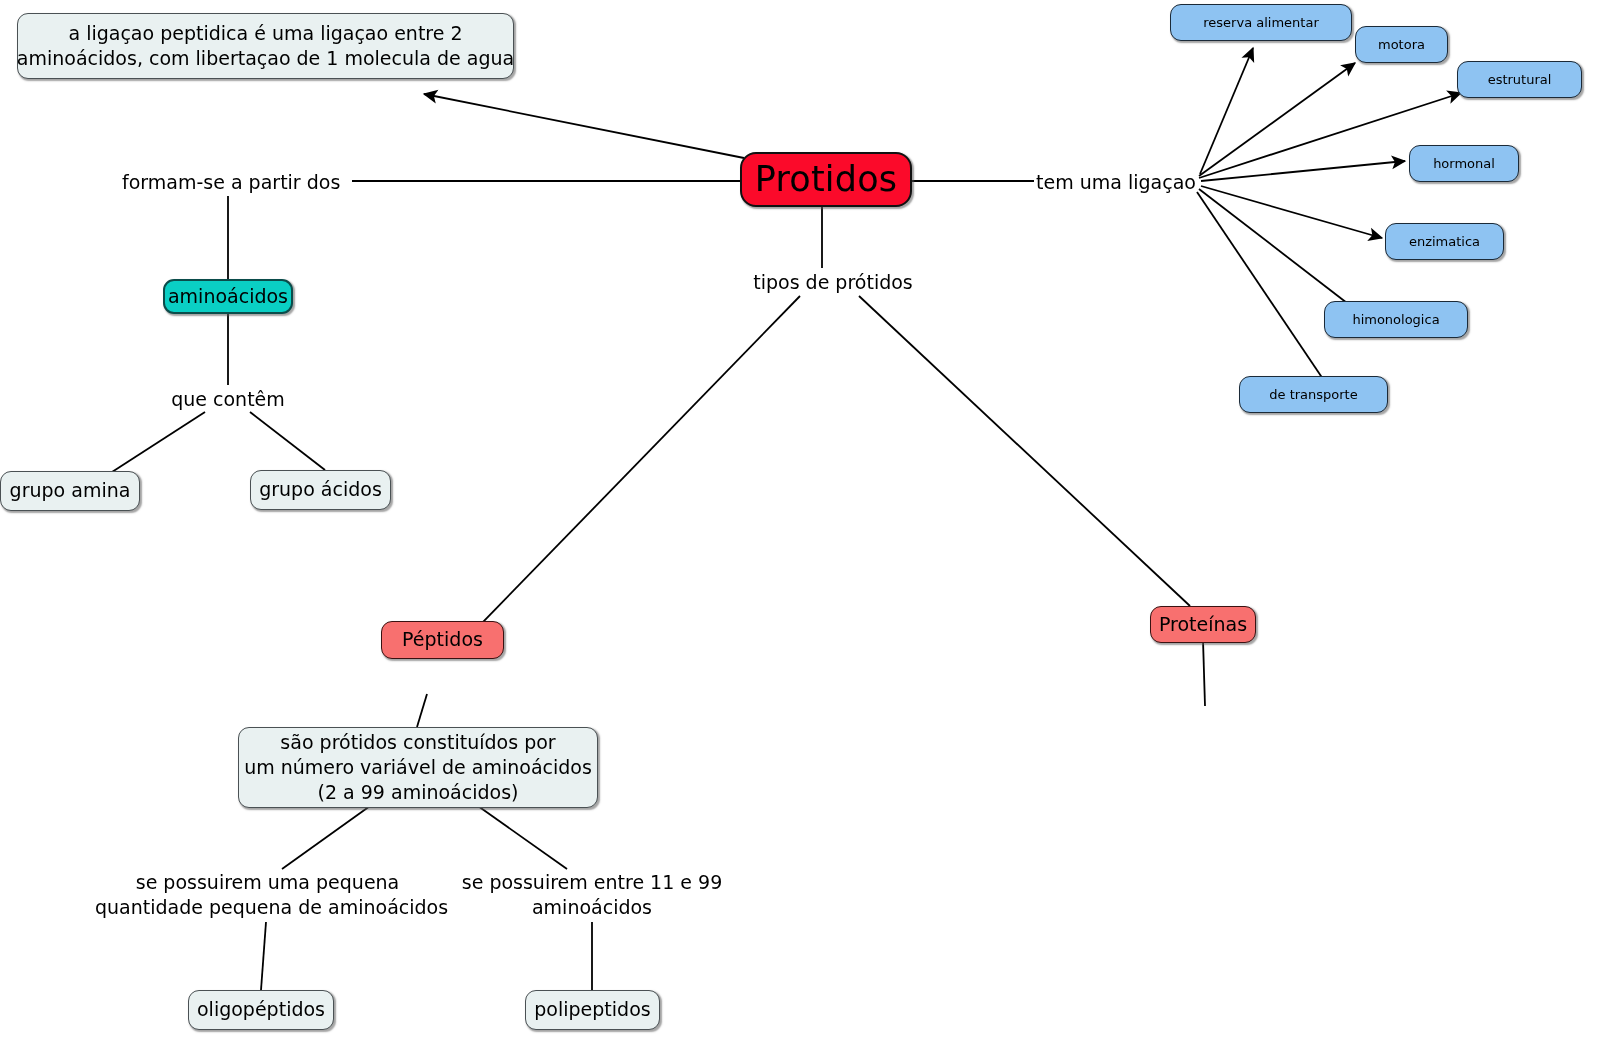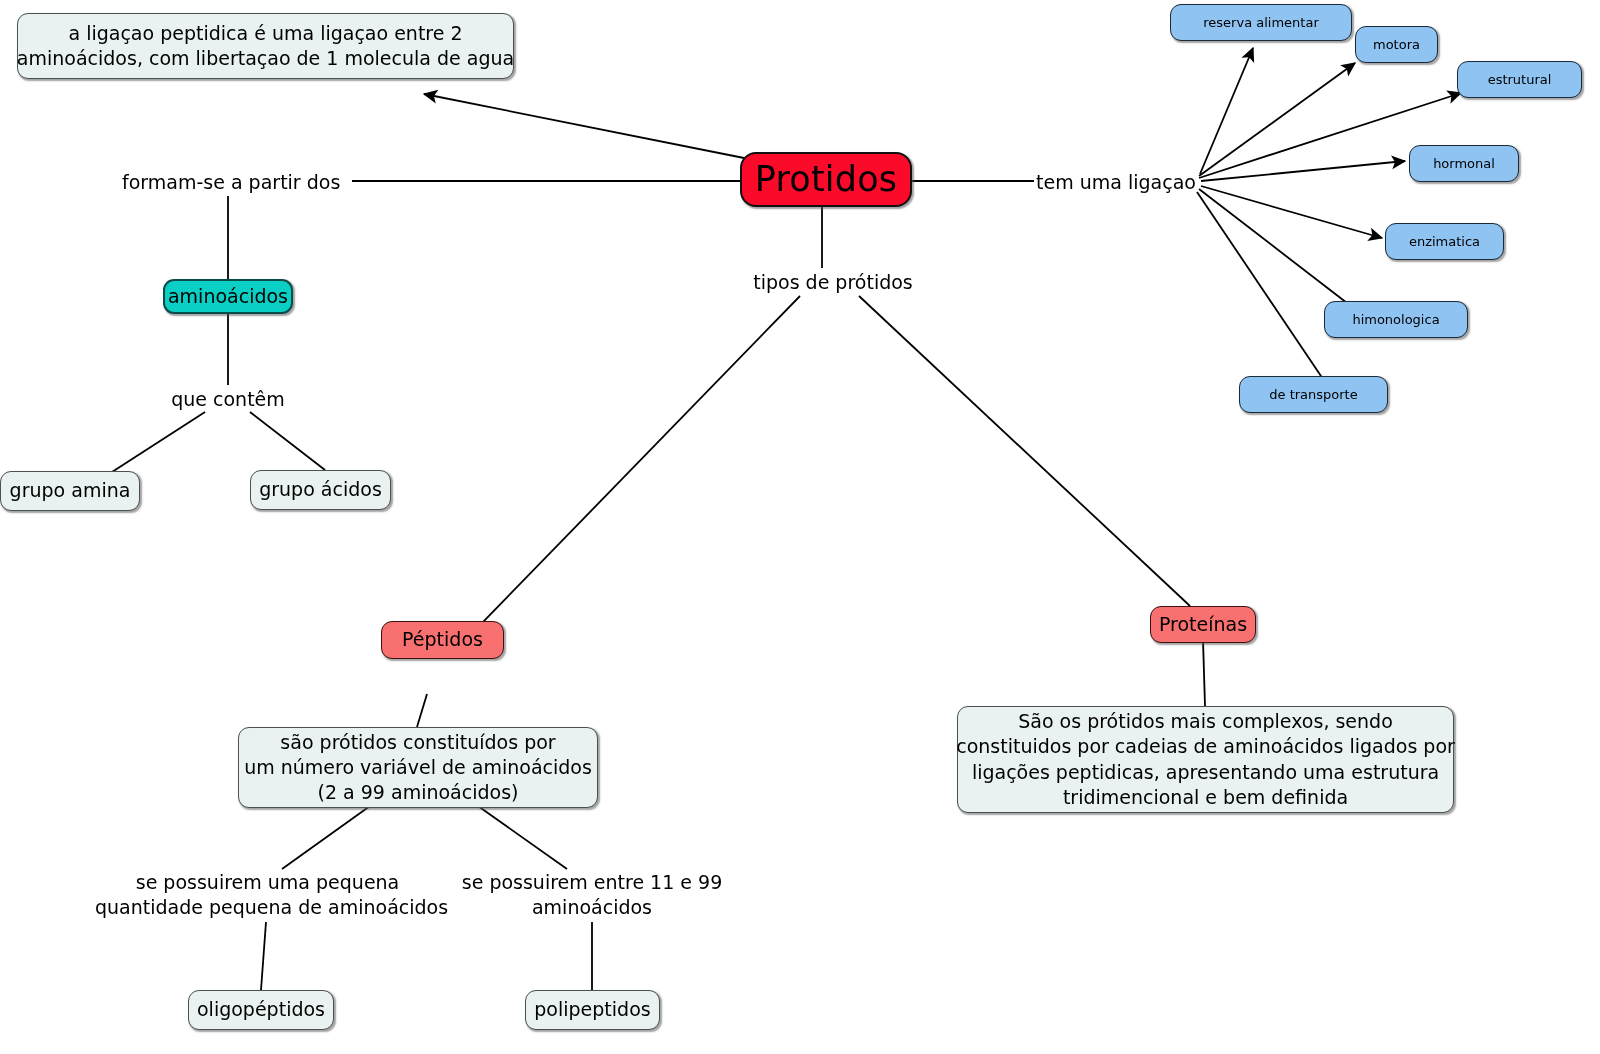--- a/index.html
+++ b/index.html
@@ -155,21 +155,21 @@
   <div class="node node-pale" style="left:250px; top:470px; width:141px; height:40px;">
     <span>grupo ácidos</span>
   </div>
 
   <div class="link-label" style="left:1036px; top:170px; width:160px;">tem uma ligaçao</div>
 
   <div class="node node-blue" style="left:1170px; top:4px; width:182px; height:37px;">
     <span>reserva alimentar</span>
   </div>
 
-  <div class="node node-blue" style="left:1355px; top:26px; width:83px; height:37px;">
+  <div class="node node-blue" style="left:1355px; top:26px; width:93px; height:37px;">
     <span>motora</span>
   </div>
 
   <div class="node node-blue" style="left:1457px; top:61px; width:125px; height:37px;">
     <span>estrutural</span>
   </div>
 
   <div class="node node-blue" style="left:1409px; top:145px; width:110px; height:37px;">
     <span>hormonal</span>
   </div>
@@ -209,20 +209,14 @@
   </div>
 
   <div class="node node-pale" style="left:525px; top:990px; width:135px; height:40px;">
     <span>polipeptidos</span>
   </div>
 
   <div class="node node-salmon" style="left:1150px; top:606px; width:106px; height:37px;">
     <span>Proteínas</span>
   </div>
 
-  <div class="node node-pale" style="left:957px; top:706px; width:497px; height:107px; padding:0 10px;">
-    <span>São os prótidos mais complexos, sendo
-constituidos por cadeias de aminoácidos ligados por
-ligações peptidicas, apresentando uma estrutura
-tridimencional e bem definida</span>
-  </div>
 
 </div>
 
 </body></html>

